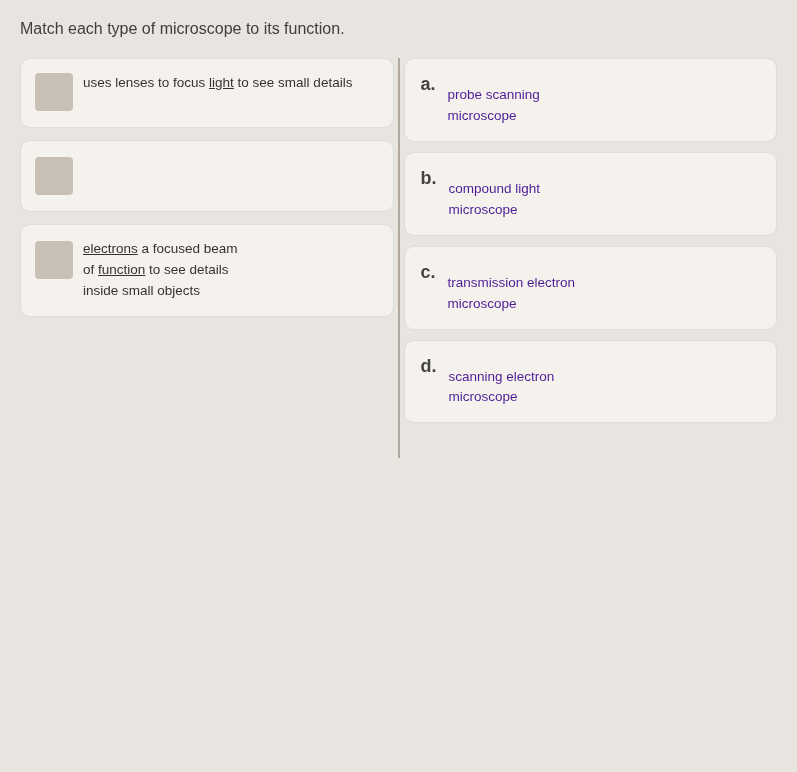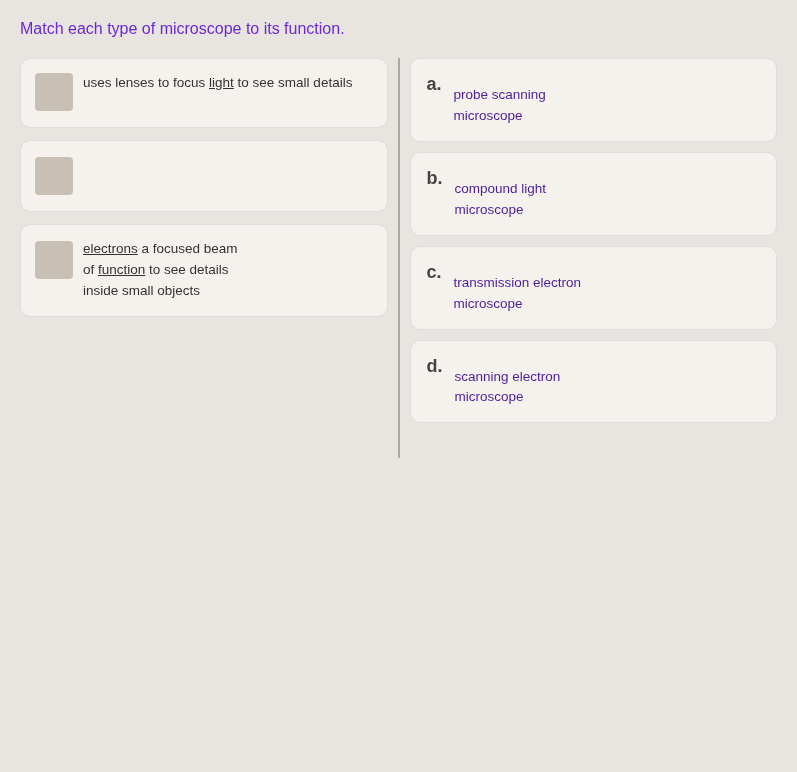--- a/index.html
+++ b/index.html
@@ -10,21 +10,21 @@
       font-size: 14px;
       color: #333;
       padding: 20px;
       width: 797px;
       min-height: 772px;
     }
 
     .page-title {
       font-size: 16px;
       font-weight: normal;
-      color: #6d28d9;
+      color: #404040;
       margin-bottom: 20px;
     }
 
     .left-column {
       flex: 1;
       display: flex;
       flex-direction: column;
       gap: 12px;
     }
 
@@ -98,21 +98,21 @@
       width: 2px;
       background: #b0a89e;
       align-self: stretch;
       margin: 0 4px;
       flex-shrink: 0;
       min-height: 400px;
     }
 
     .columns-wrapper {
       display: flex;
-      gap: 6px;
+      gap: 0;
       align-items: flex-start;
     }
   </style>
 </head>
 <body>
 
 <p class="page-title">Match each type of microscope to its function.</p>
 
 <div class="columns-wrapper">
   <div class="left-column">

